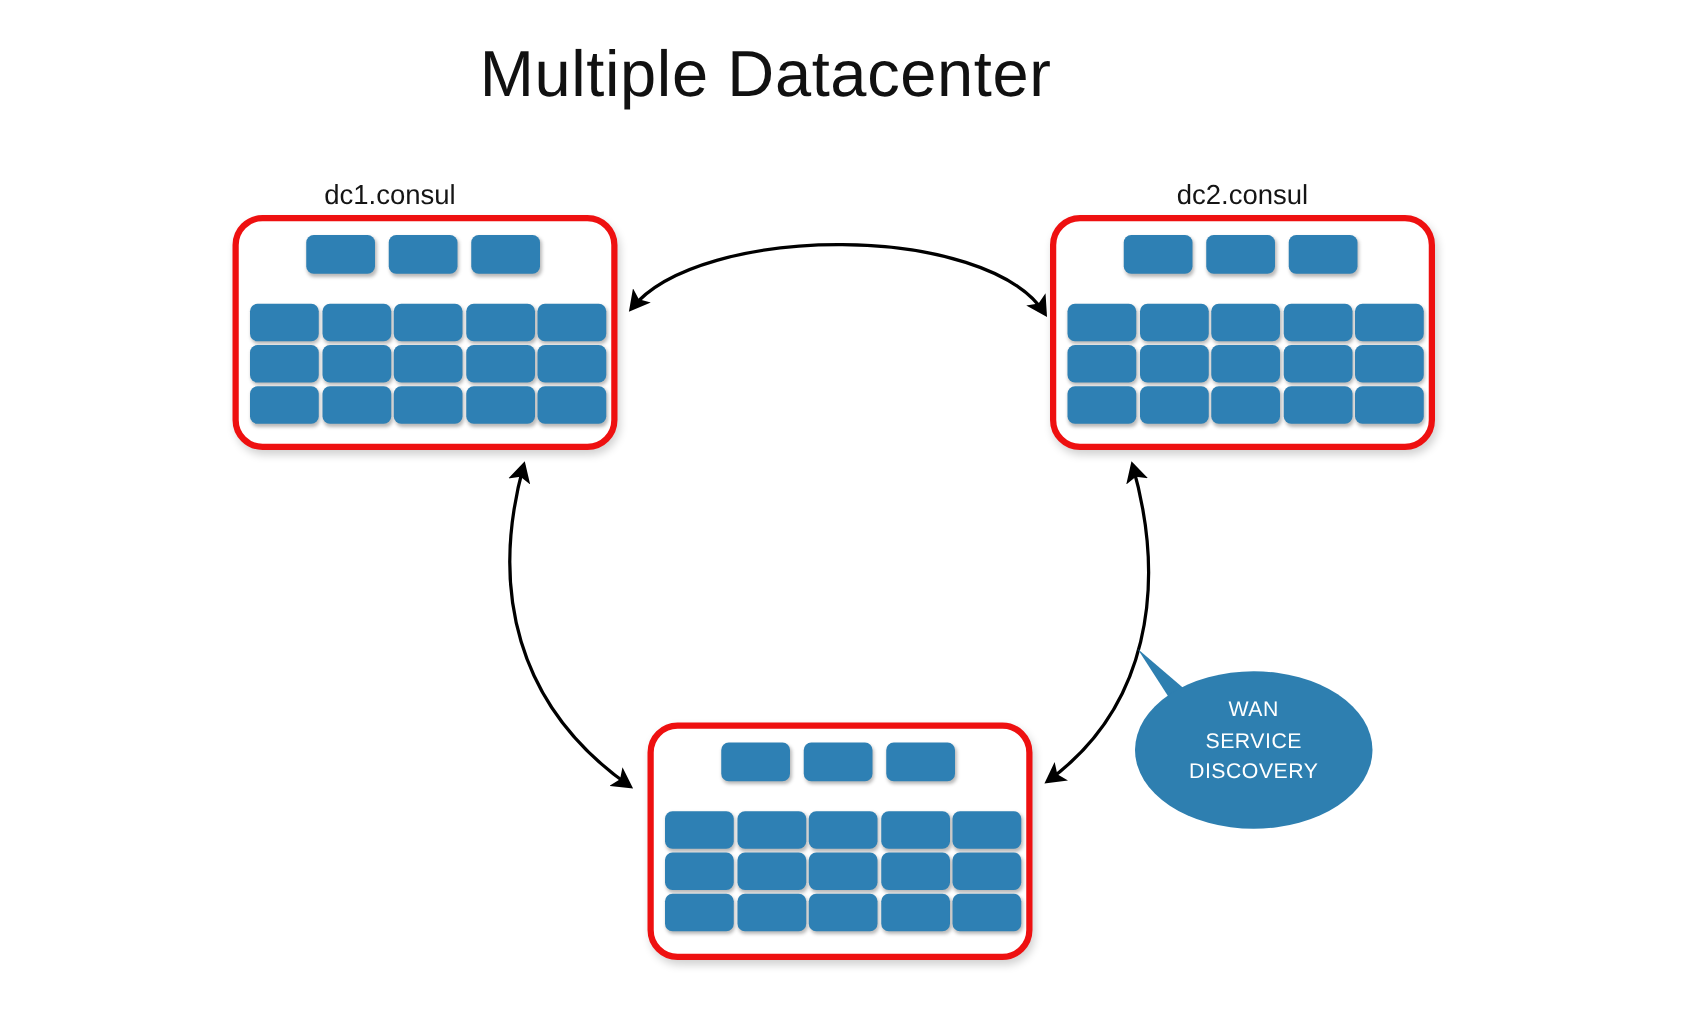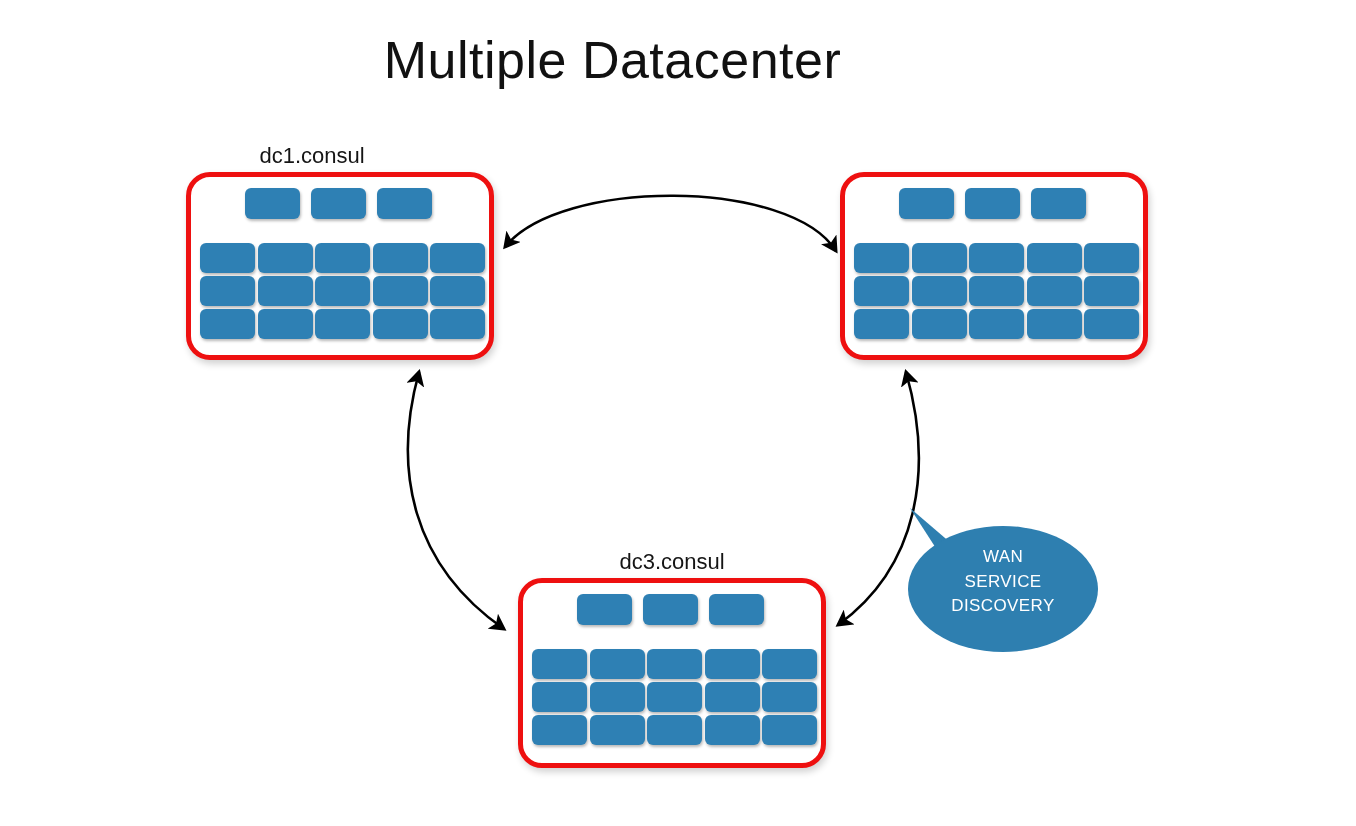--- a/index.html
+++ b/index.html
@@ -148,20 +148,21 @@
         <div class="node" style="left: 239px; top: 99px; width: 55px; height: 30px;"></div>
         <div class="node" style="left: 9px; top: 132px; width: 55px; height: 30px;"></div>
         <div class="node" style="left: 66.5px; top: 132px; width: 55px; height: 30px;"></div>
         <div class="node" style="left: 124px; top: 132px; width: 55px; height: 30px;"></div>
         <div class="node" style="left: 181.5px; top: 132px; width: 55px; height: 30px;"></div>
         <div class="node" style="left: 239px; top: 132px; width: 55px; height: 30px;"></div>
       </div>
   </div>
 
   <div class="dc" id="dc2" style="left:840px; top:143px; width:308px; height:217px;">
+    <div class="dc-label">dc2.consul</div>
     <div class="dc-box" style="top:29px; width:308px; height:188px;">
         <div class="node" style="left: 54px; top: 11px; width: 55px; height: 31px;"></div>
         <div class="node" style="left: 120px; top: 11px; width: 55px; height: 31px;"></div>
         <div class="node" style="left: 186px; top: 11px; width: 55px; height: 31px;"></div>
         <div class="node" style="left: 9px; top: 66px; width: 55px; height: 30px;"></div>
         <div class="node" style="left: 66.5px; top: 66px; width: 55px; height: 30px;"></div>
         <div class="node" style="left: 124px; top: 66px; width: 55px; height: 30px;"></div>
         <div class="node" style="left: 181.5px; top: 66px; width: 55px; height: 30px;"></div>
         <div class="node" style="left: 239px; top: 66px; width: 55px; height: 30px;"></div>
         <div class="node" style="left: 9px; top: 99px; width: 55px; height: 30px;"></div>
@@ -171,21 +172,20 @@
         <div class="node" style="left: 239px; top: 99px; width: 55px; height: 30px;"></div>
         <div class="node" style="left: 9px; top: 132px; width: 55px; height: 30px;"></div>
         <div class="node" style="left: 66.5px; top: 132px; width: 55px; height: 30px;"></div>
         <div class="node" style="left: 124px; top: 132px; width: 55px; height: 30px;"></div>
         <div class="node" style="left: 181.5px; top: 132px; width: 55px; height: 30px;"></div>
         <div class="node" style="left: 239px; top: 132px; width: 55px; height: 30px;"></div>
       </div>
   </div>
 
   <div class="dc" id="dc3" style="left:518px; top:549px; width:308px; height:219px;">
-    <div class="dc-label">dc3.consul</div>
     <div class="dc-box" style="top:29px; width:308px; height:190px;">
         <div class="node" style="left: 54px; top: 11px; width: 55px; height: 31px;"></div>
         <div class="node" style="left: 120px; top: 11px; width: 55px; height: 31px;"></div>
         <div class="node" style="left: 186px; top: 11px; width: 55px; height: 31px;"></div>
         <div class="node" style="left: 9px; top: 66px; width: 55px; height: 30px;"></div>
         <div class="node" style="left: 66.5px; top: 66px; width: 55px; height: 30px;"></div>
         <div class="node" style="left: 124px; top: 66px; width: 55px; height: 30px;"></div>
         <div class="node" style="left: 181.5px; top: 66px; width: 55px; height: 30px;"></div>
         <div class="node" style="left: 239px; top: 66px; width: 55px; height: 30px;"></div>
         <div class="node" style="left: 9px; top: 99px; width: 55px; height: 30px;"></div>
@@ -194,21 +194,21 @@
         <div class="node" style="left: 181.5px; top: 99px; width: 55px; height: 30px;"></div>
         <div class="node" style="left: 239px; top: 99px; width: 55px; height: 30px;"></div>
         <div class="node" style="left: 9px; top: 132px; width: 55px; height: 30px;"></div>
         <div class="node" style="left: 66.5px; top: 132px; width: 55px; height: 30px;"></div>
         <div class="node" style="left: 124px; top: 132px; width: 55px; height: 30px;"></div>
         <div class="node" style="left: 181.5px; top: 132px; width: 55px; height: 30px;"></div>
         <div class="node" style="left: 239px; top: 132px; width: 55px; height: 30px;"></div>
       </div>
   </div>
 
-  <div class="callout" style="left:904px; top:508px; width:198px; height:148px;">
+  <div class="callout" style="left:904px; top:519px; width:198px; height:148px;">
     <svg width="198" height="148" viewBox="0 0 198 148">
       <path d="M 62 48 L 6 0 L 46 62 Z" fill="#2e7fb0"></path>
       <ellipse cx="99" cy="81" rx="95" ry="63" fill="#2e7fb0"></ellipse>
     </svg>
     <div class="callout-text">
       <span class="callout-line">WAN</span>
       <span class="callout-line">SERVICE</span>
       <span class="callout-line">DISCOVERY</span>
     </div>
   </div>

